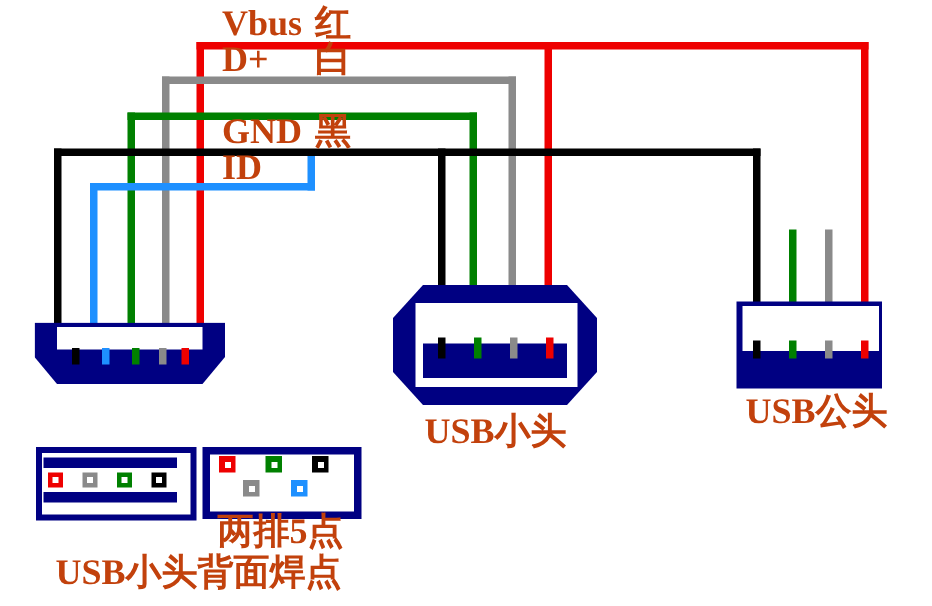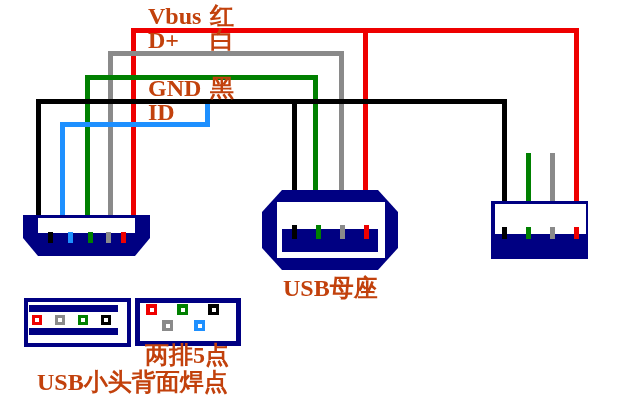--- a/index.html
+++ b/index.html
@@ -82,29 +82,30 @@
   </div>
 
   <div class="conn" style="left:262px;top:190px;width:136px;height:80px;clip-path:polygon(20px 0,116px 0,136px 22px,136px 58px,116px 80px,20px 80px,0 58px,0 22px)">
     <div class="window" style="left:15px;top:12px;width:108px;height:56px"></div>
     <div class="seg c-navy" style="left:20px;top:39px;width:96px;height:23px"></div>
     <div class="pin c-black" style="left:30px;top:35px;height:14px"></div>
     <div class="pin c-green" style="left:54px;top:35px;height:14px"></div>
     <div class="pin c-gray" style="left:78px;top:35px;height:14px"></div>
     <div class="pin c-red" style="left:102px;top:35px;height:14px"></div>
   </div>
-  <div class="lbl" style="left:283px;top:275px">USB母座</div>
+  <div class="lbl" style="left:283px;top:275px">USB小头</div>
 
   <div class="conn" style="left:491px;top:201px;width:97px;height:58px">
     <div class="window" style="left:4px;top:3px;width:91px;height:30px"></div>
     <div class="pin c-black" style="left:11px;top:26px;height:12px"></div>
     <div class="pin c-green" style="left:35px;top:26px;height:12px"></div>
     <div class="pin c-gray" style="left:59px;top:26px;height:12px"></div>
     <div class="pin c-red" style="left:83px;top:26px;height:12px"></div>
   </div>
+  <div class="lbl" style="left:497px;top:262px">USB公头</div>
 
   <div class="padbox" style="left:24px;top:298px;width:99px;height:41px">
     <div class="stripe" style="left:1px;top:3px;width:89px;height:7px"></div>
     <div class="stripe" style="left:1px;top:26px;width:89px;height:7px"></div>
     <div class="padrow" style="left:4px;top:13px;gap:13px">
         <div class="pad p10 c-red"></div>
         <div class="pad p10 c-gray"></div>
         <div class="pad p10 c-green"></div>
         <div class="pad p10 c-black"></div>
       </div>

